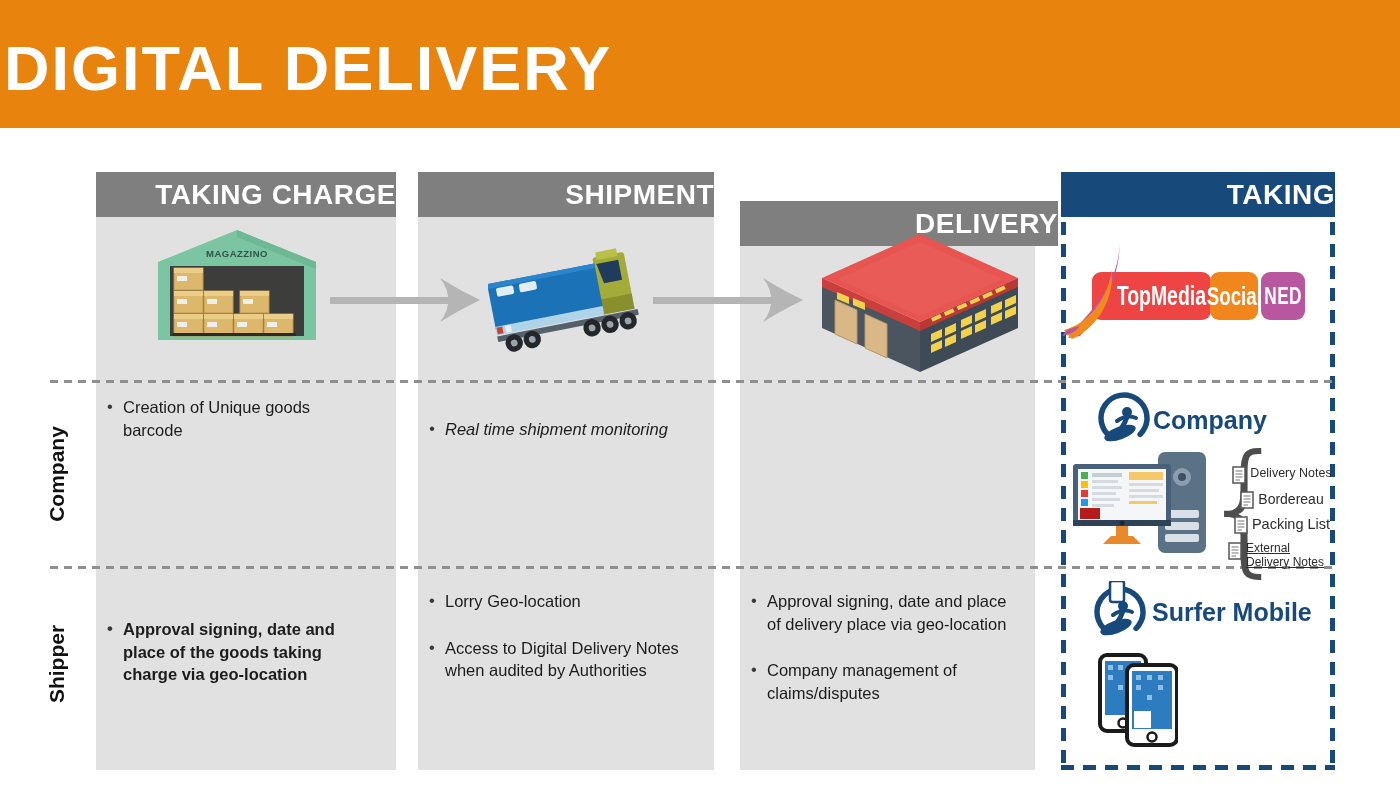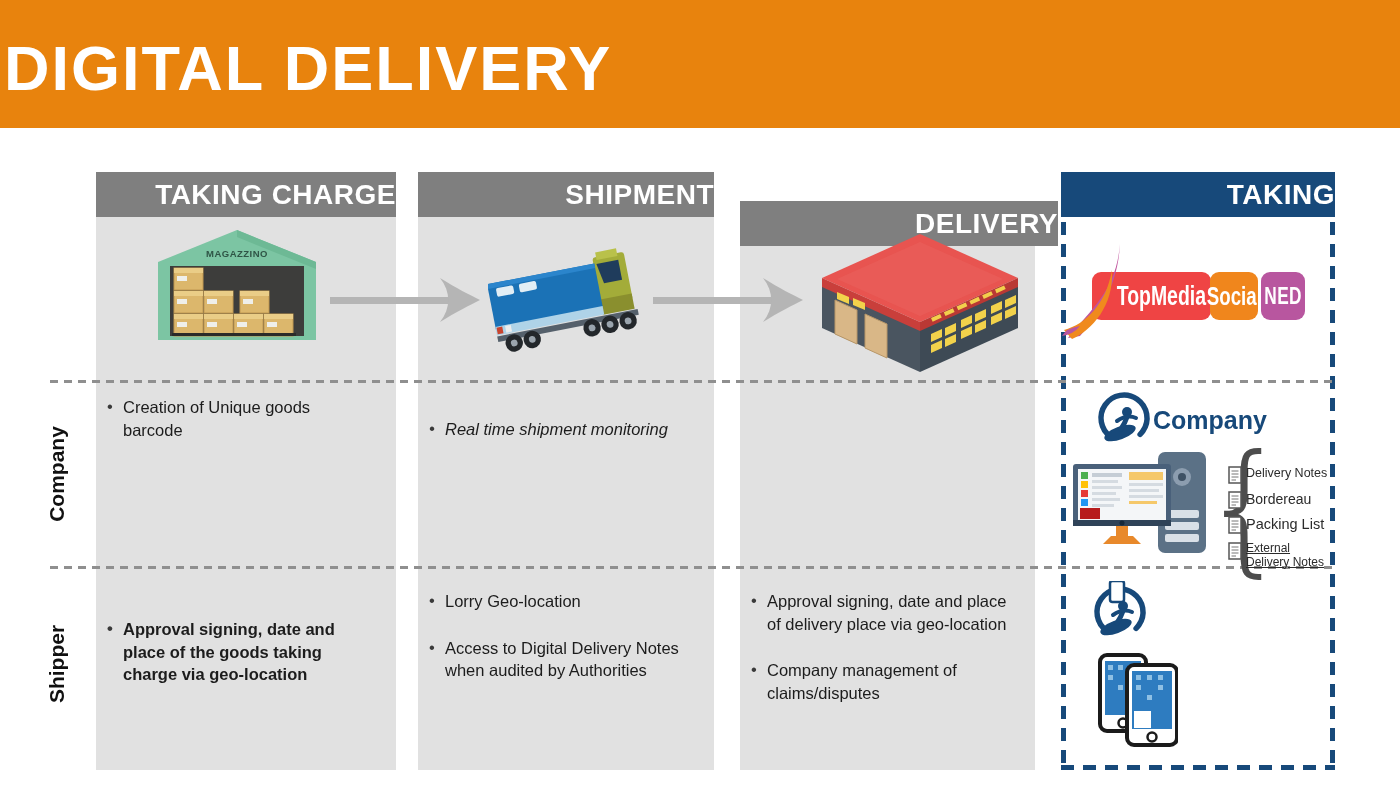--- a/index.html
+++ b/index.html
@@ -75,21 +75,21 @@
   .chip.purple{left:1261px;width:44px;background:#B8569F;font-size:24px;letter-spacing:.5px;}
 
   .surfer-svg{left:1094px;top:390px;width:60px;height:58px;}
   .surfer-label{position:absolute;left:1153px;top:406px;font-size:25px;font-weight:bold;color:#17497A;z-index:4;}
   .surfermobile-svg{left:1088px;top:581px;width:64px;height:62px;}
   .surfermobile-label{position:absolute;left:1152px;top:598px;font-size:25px;font-weight:bold;color:#17497A;z-index:4;}
 
   .computer-svg{left:1073px;top:452px;width:135px;height:108px;}
   .brace{position:absolute;left:1200px;top:452px;width:34px;height:120px;z-index:4;
     font-family:"DejaVu Sans",sans-serif;font-weight:100;font-size:142px;line-height:112px;color:#4d4d4d;}
-  .doc-item{position:absolute;display:flex;align-items:flex-start;gap:3px;z-index:4;color:#2b2b2b;width:108px;}
+  .doc-item{position:absolute;display:flex;align-items:flex-start;gap:3px;z-index:4;color:#2b2b2b;width:108px;justify-content:center;}
   .doc-item svg{flex:0 0 auto;margin-top:0px;}
   .doc-item.d1{left:1228px;top:466px;font-size:12.5px;line-height:14px;}
   .doc-item.d2{left:1228px;top:491px;font-size:14px;line-height:16px;}
   .doc-item.d3{left:1228px;top:516px;font-size:14.5px;line-height:16px;}
   .doc-item.d4{left:1228px;top:542px;font-size:12px;line-height:13.5px;text-decoration:underline;}
 
   .phones-svg{left:1098px;top:652px;width:80px;height:95px;}
 </style>
 </head>
 <body>
@@ -338,20 +338,21 @@
   </div>
 
   <svg class="icon-abs surfermobile-svg" viewBox="0 0 64 62">
     <circle cx="32" cy="31" r="23" fill="none" stroke="#17497A" stroke-width="5.5" stroke-dasharray="112 33" transform="rotate(125 32 31)" stroke-linecap="round"></circle>
     <rect x="22" y="0" width="14" height="21" rx="2.5" fill="#fff" stroke="#17497A" stroke-width="2.5"></rect>
     <ellipse cx="28" cy="46" rx="16.5" ry="6.5" fill="#17497A" transform="rotate(-20 28 46)"></ellipse>
     <circle cx="35" cy="25" r="5" fill="#17497A"></circle>
     <path d="M35,30 C33,36 31,39 29,42" stroke="#17497A" stroke-width="5" stroke-linecap="round" fill="none"></path>
     <path d="M25,34 q10,-7 19,-3" stroke="#17497A" stroke-width="4" stroke-linecap="round" fill="none"></path>
   </svg>
+  <div class="surfermobile-label">Surfer Mobile</div>
 
   <svg class="icon-abs phones-svg" viewBox="0 0 80 95">
     <g>
       <rect x="2" y="3" width="46" height="76" rx="7" fill="#fff" stroke="#1B1B1B" stroke-width="4"></rect>
       <rect x="7" y="9" width="36" height="54" fill="#2E7CC0"></rect>
       <g fill="#8FC0E4">
         <rect x="10" y="13" width="5" height="5"></rect>
           <rect x="20" y="13" width="5" height="5"></rect>
           <rect x="30" y="13" width="5" height="5"></rect>
         <rect x="10" y="23" width="5" height="5"></rect>

